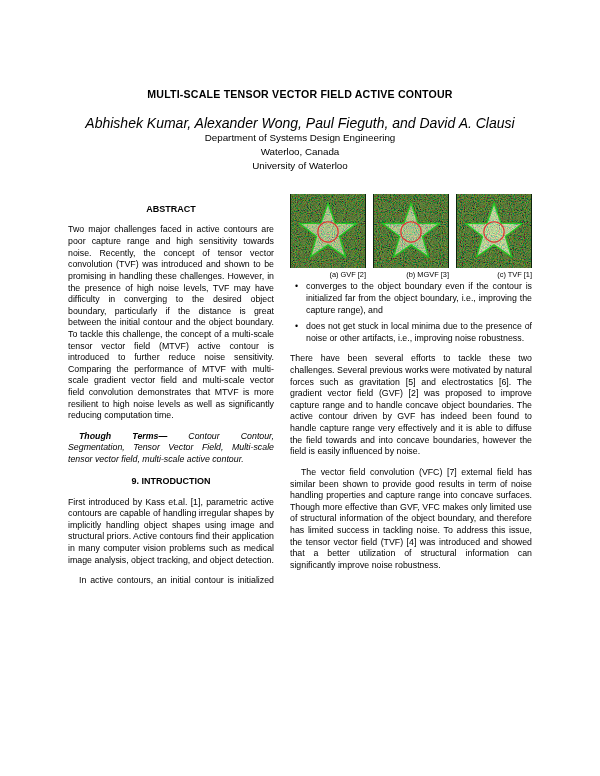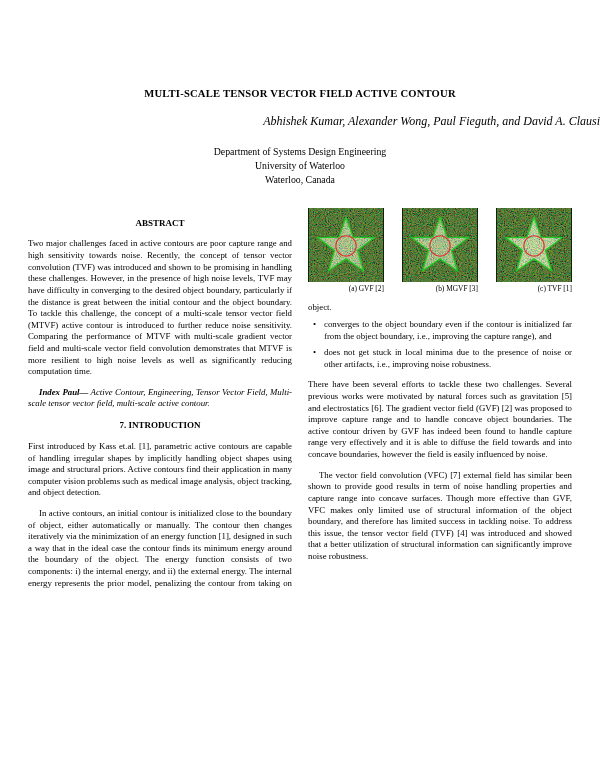--- a/index.html
+++ b/index.html
@@ -2,35 +2,35 @@
 <html><head>
 <meta charset="utf-8">
 <style>
   html,body { margin:0; padding:0; background:#ffffff; }
   .page {
     position:relative;
     width:600px; height:588px;
     margin:0 auto;
     background:#ffffff;
     color:#000;
-    font-family:Liberation Serif, serif;
+    font-family:Liberation Sans, sans-serif;
     overflow:hidden;
   }
   .header { text-align:center; padding-top:88px; }
   .title {
     font-size:10.6px; font-weight:bold; letter-spacing:0.2px;
     margin:0 40px;
   }
   .authors {
-    font-size:12px; font-style:italic; margin-top:15px;text-align:right;
+    font-size:14px; font-style:italic; margin-top:15px;
   }
-  .affiliation { margin-top:16px; font-size:9.8px; line-height:1.45; }
+  .affiliation { font-size:9.8px; line-height:1.45; }
   .columns {
     display:flex; gap:16px;
-    padding:0 28px;
+    padding:0 68px;
     margin-top:20px;
   }
   .col { flex:1; font-size:8.8px; line-height:1.32; text-align:justify; }
   h2.sec {
     font-size:9px; font-weight:bold; text-align:center;
     margin:10px 0 7px 0;
   }
   .col p { margin:9px 0 5px 0; }
   .col p.indent { text-indent:11px; }
   .index-terms { text-indent:11px; font-style:italic; }
@@ -60,35 +60,35 @@
 </head>
 <body>
 
 <div class="page">
 
   <div class="header">
     <div class="title">MULTI-SCALE TENSOR VECTOR FIELD ACTIVE CONTOUR</div>
     <div class="authors">Abhishek Kumar, Alexander Wong, Paul Fieguth, and David A. Clausi</div>
     <div class="affiliation">
       <div>Department of Systems Design Engineering</div>
+      <div>Waterloo, Canada</div>
       <div>University of Waterloo</div>
-      <div>Waterloo, Canada</div>
     </div>
   </div>
 
   <div class="columns">
 
     <div class="col">
       <h2 class="sec">ABSTRACT</h2>
       <p>Two major challenges faced in active contours are poor capture range and high sensitivity towards noise. Recently, the concept of tensor vector convolution (TVF) was introduced and shown to be promising in handling these challenges. However, in the presence of high noise levels, TVF may have difficulty in converging to the desired object boundary, particularly if the distance is great between the initial contour and the object boundary. To tackle this challenge, the concept of a multi-scale tensor vector field (MTVF) active contour is introduced to further reduce noise sensitivity. Comparing the performance of MTVF with multi-scale gradient vector field and multi-scale vector field convolution demonstrates that MTVF is more resilient to high noise levels as well as significantly reducing computation time.</p>
       <p class="index-terms">
-        <span class="it-label">Index Paul—</span><span> Active Contour, Engineering, Tensor Vector Field, Multi-scale tensor vector field, multi-scale active contour.</span>
+        <span class="it-label">Though Terms—</span><span> Contour Contour, Segmentation, Tensor Vector Field, Multi-scale tensor vector field, multi-scale active contour.</span>
       </p>
 
-      <h2 class="sec">7. INTRODUCTION</h2>
+      <h2 class="sec">9. INTRODUCTION</h2>
       <p>First introduced by Kass et.al. [1], parametric active contours are capable of handling irregular shapes by implicitly handling object shapes using image and structural priors. Active contours find their application in many computer vision problems such as medical image analysis, object tracking, and object detection.</p>
       <p class="indent">In active contours, an initial contour is initialized close to the boundary of object, either automatically or manually. The contour then changes iteratively via the minimization of an energy function [1], designed in such a way that in the ideal case the contour finds its minimum energy around the boundary of the object. The energy function consists of two components: i) the internal energy, and ii) the external energy. The internal energy represents the prior model, penalizing the contour from taking on an unexpected shape, while the external energy drives the contour towards the boundary of the</p>
 
       <div class="footnote">
         <div class="footnote-rule"></div>
         <span class="footnote-text">Geomatics for Informed Decisions (GEOIDE) and Discovery Grants, both funded by Canada's Natural Science and Engineering Research Council (NSERC), as well as Ontario Centers of Excellence (OCE) are thanked for project funding.</span>
       </div>
     </div>
 
     <div class="col">
@@ -144,21 +144,20 @@
               <path d="M40,10 L47.6,31.5 L70.4,32.1 L52.4,46 L58.8,67.9 L40,55 L21.2,67.9 L27.6,46 L9.6,32.1 L32.4,31.5 Z" fill="none" stroke="#22c822" stroke-width="1.4"></path>
               <circle cx="40" cy="41" r="11" fill="none" stroke="#e03030" stroke-width="1.2"></circle>
             </svg>
             <span class="fig-sub">(c) TVF [1]</span>
           </div>
 
         </div>
 
       </div>
 
-      <p>object.</p>
 
       <ul class="bullets">
         <li><span>converges to the object boundary even if the contour is initialized far from the object boundary, i.e., improving the capture range), and</span></li>
         <li><span>does not get stuck in local minima due to the presence of noise or other artifacts, i.e., improving noise robustness.</span></li>
       </ul>
 
       <p>There have been several efforts to tackle these two challenges. Several previous works were motivated by natural forces such as gravitation [5] and electrostatics [6]. The gradient vector field (GVF) [2] was proposed to improve capture range and to handle concave object boundaries. The active contour driven by GVF has indeed been found to handle capture range very effectively and it is able to diffuse the field towards and into concave boundaries, however the field is easily influenced by noise.</p>
       <p class="indent">The vector field convolution (VFC) [7] external field has similar been shown to provide good results in term of noise handling properties and capture range into concave surfaces. Though more effective than GVF, VFC makes only limited use of structural information of the object boundary, and therefore has limited success in tackling noise. To address this issue, the tensor vector field (TVF) [4] was introduced and showed that a better utilization of structural information can significantly improve noise robustness.</p>
 
     </div>

